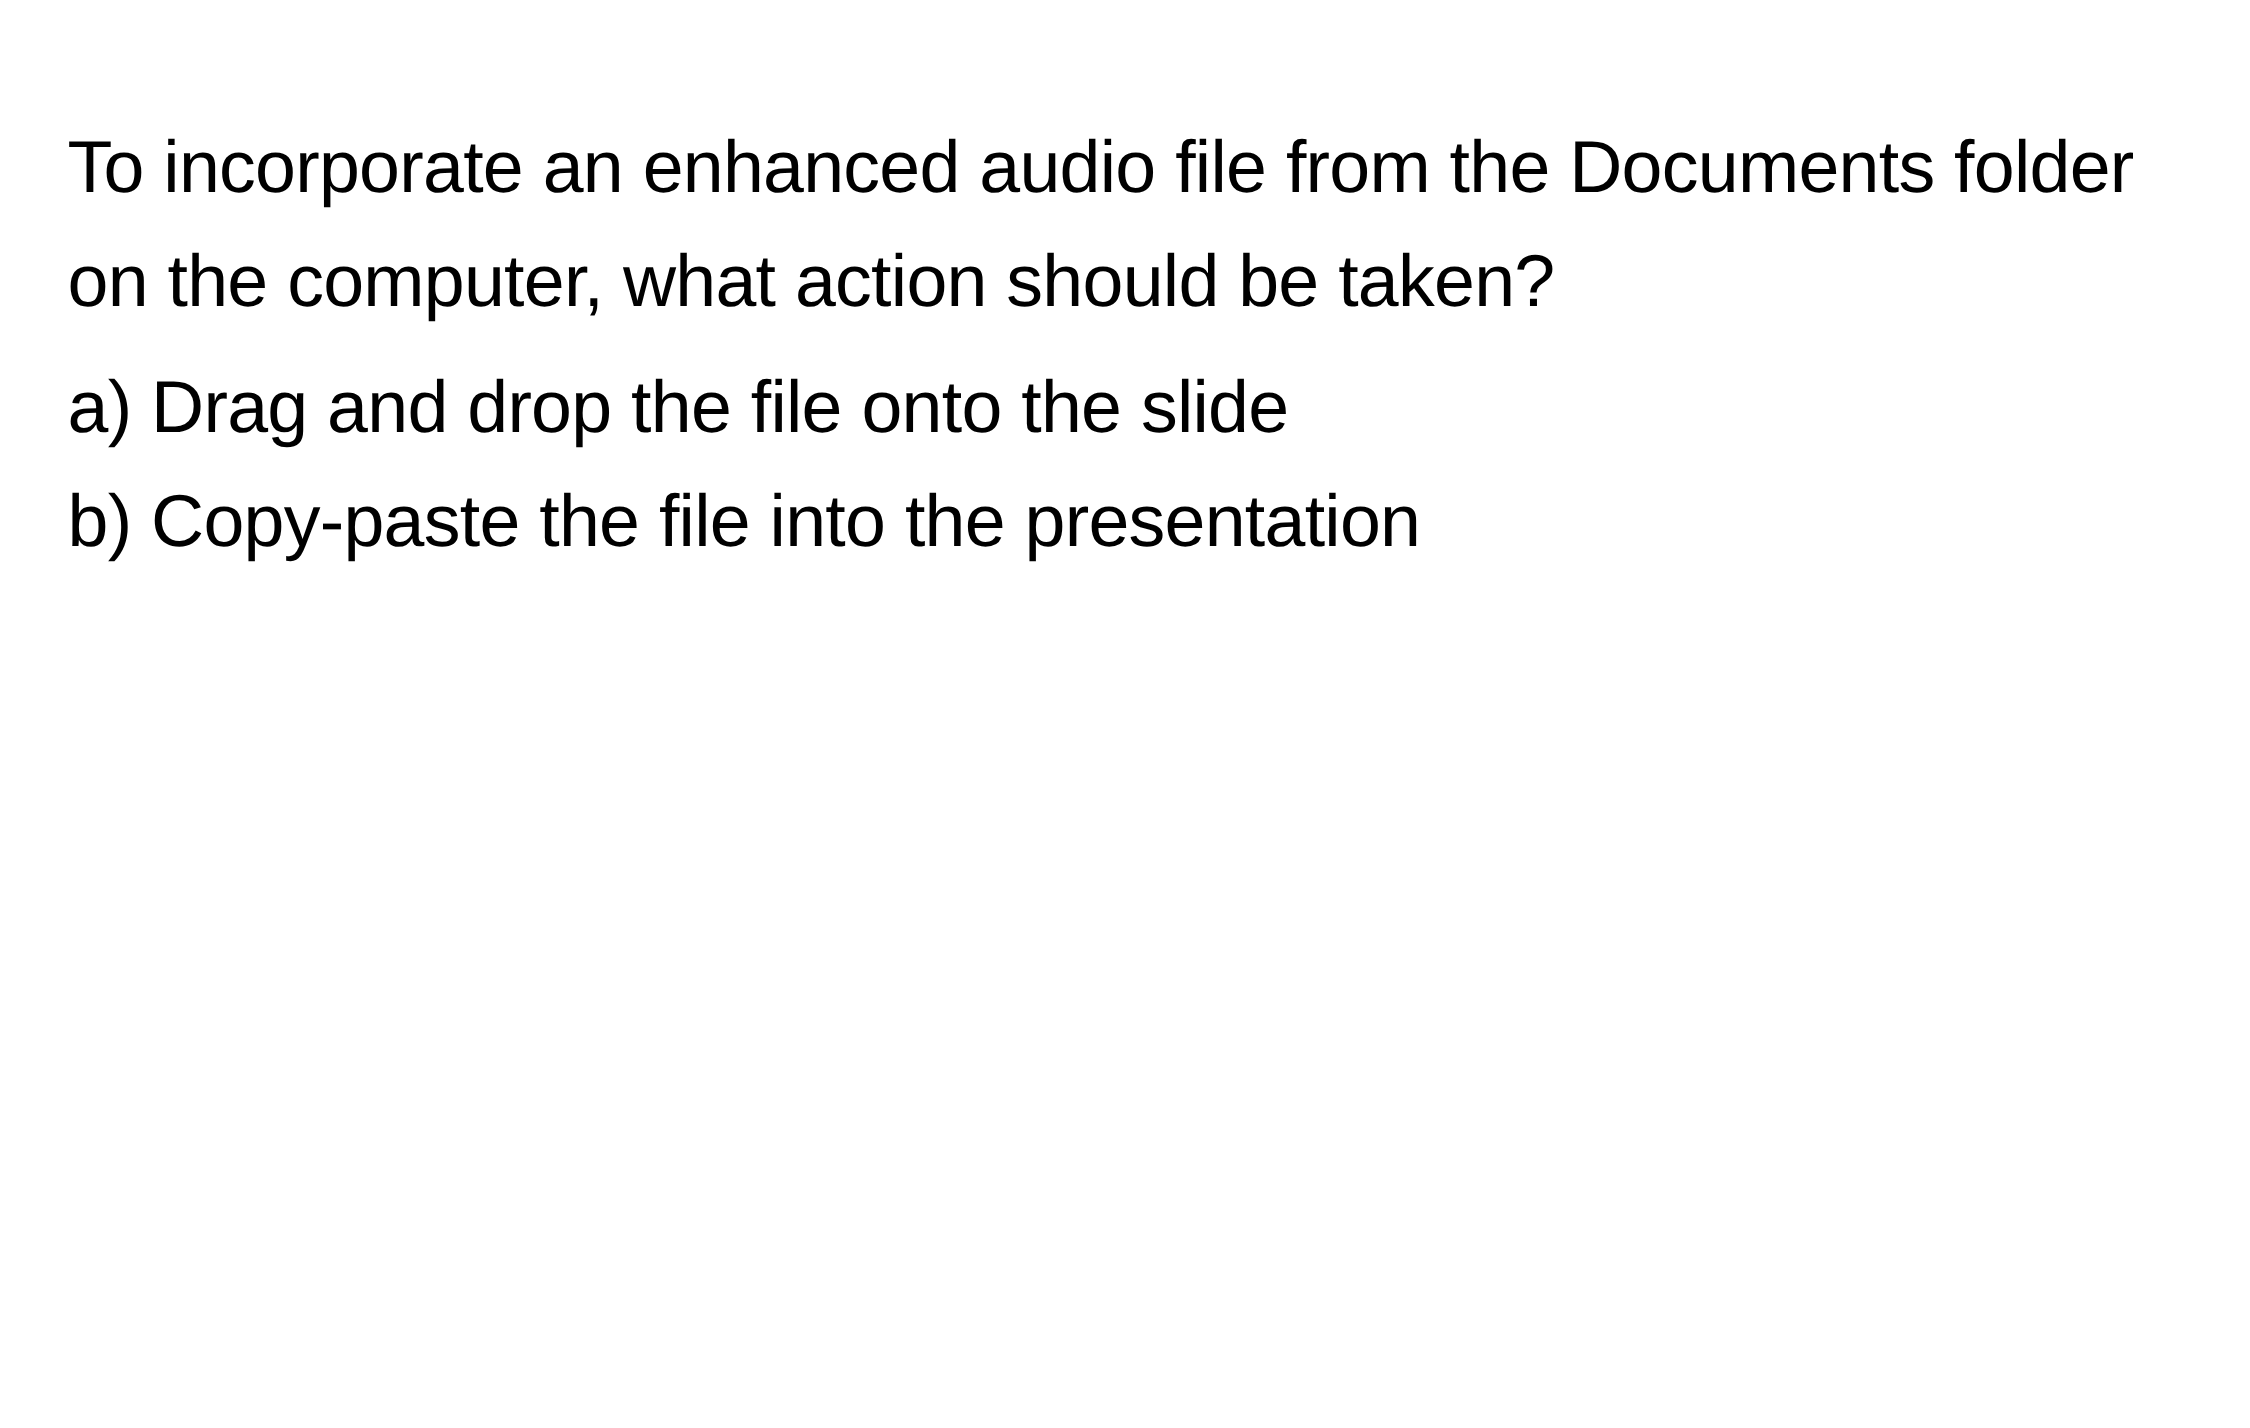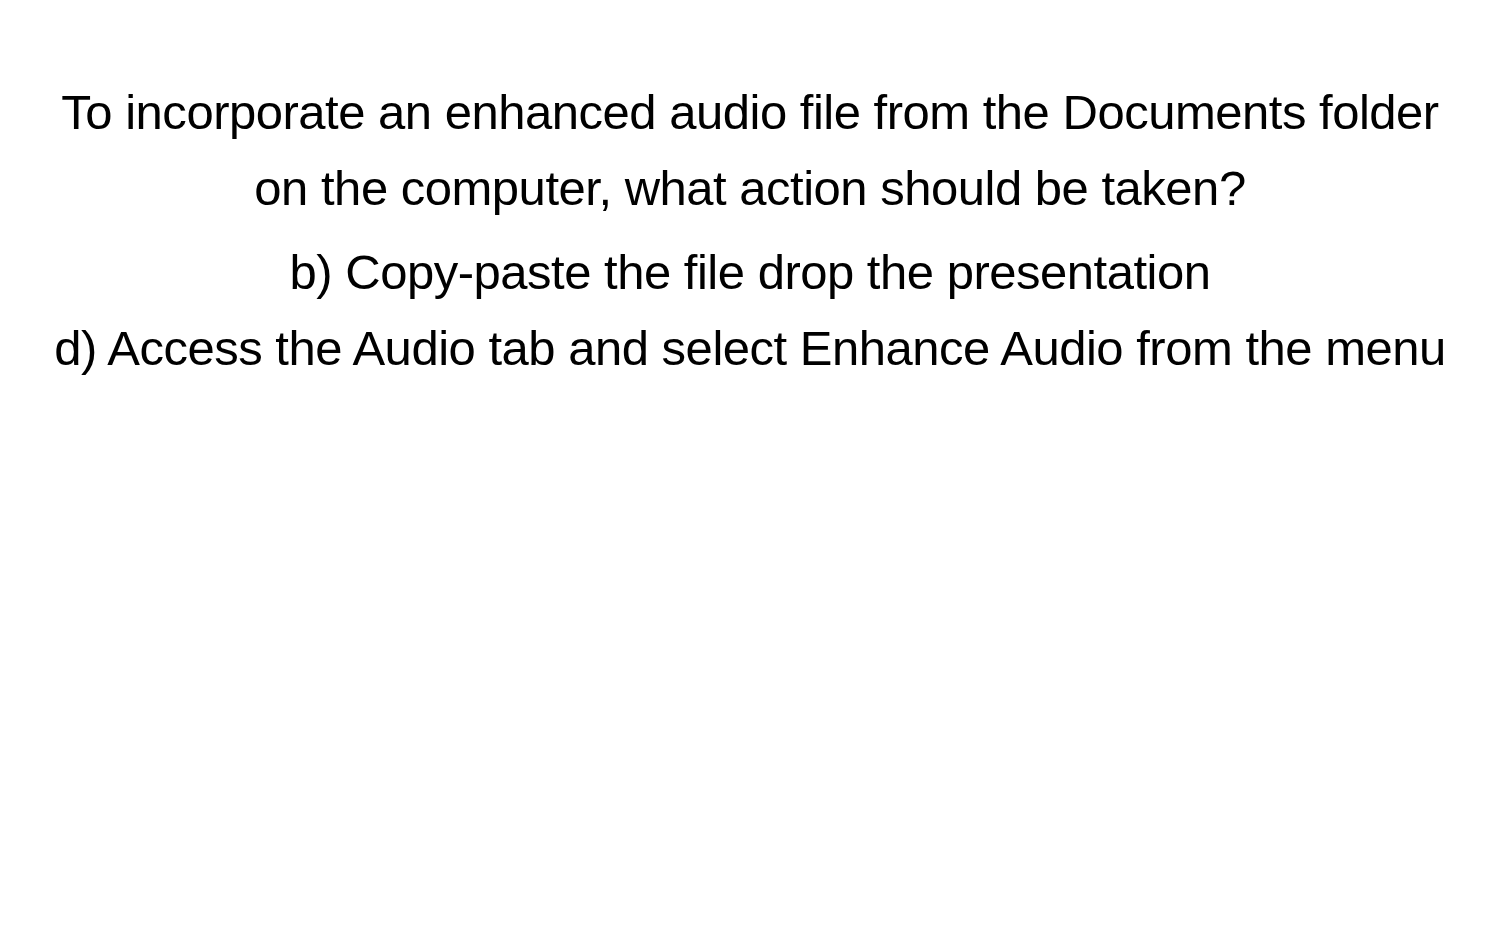--- a/index.html
+++ b/index.html
@@ -1,19 +1,18 @@
 <!DOCTYPE html>
 <html><head>
   <meta charset="utf-8">
   <style>
     * {
       margin: 0;
       padding: 0;
       box-sizing: border-box;
-      text-align: center;
     }
     body {
       width: 1500px;
       height: 952px;
       background-color: #ffffff;
       font-family: -apple-system, BlinkMacSystemFont, "Segoe UI", Helvetica, Arial, sans-serif;
       color: #000000;
       padding: 75px 45px 45px 45px;
     }
     .content {
@@ -26,15 +25,15 @@
     }
     .option {
       margin-bottom: 0px;
     }
   </style>
 </head>
 <body>
 
 <div class="content">
   <div class="question">To incorporate an enhanced audio file from the Documents folder on the computer, what action should be taken?</div>
-  <div class="option">b) Copy-paste the file drop the presentation</div>
-  <div class="option">d) Access the Audio tab and select Enhance Audio from the menu</div>
+  <div class="option">a) Drag and drop the file onto the slide</div>
+  <div class="option">b) Copy-paste the file into the presentation</div>
 </div>
 
 </body></html>

